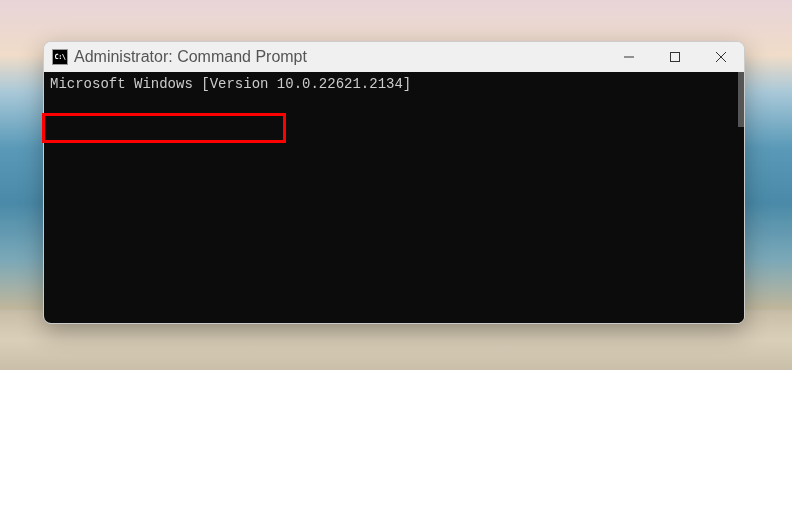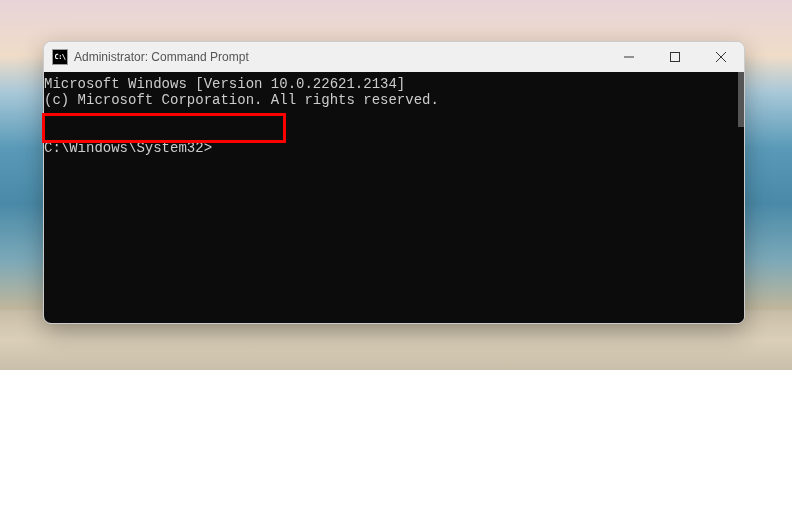--- a/index.html
+++ b/index.html
@@ -73,21 +73,21 @@
       align-items: center;
       justify-content: center;
       margin-right: 6px;
       font-size: 7px;
       color: #fff;
       font-family: monospace;
       font-weight: bold;
       letter-spacing: -0.5px;
     }
     .title-text {
-      font-size: 12px;
+      font-size: 16px;
       color: #555;
     }
     .win-controls {
       position: absolute;
       right: 0;
       top: 0;
       height: 30px;
       display: flex;
     }
     .win-btn {
@@ -96,21 +96,21 @@
       display: flex;
       align-items: center;
       justify-content: center;
       color: #333;
       cursor: default;
     }
     .win-btn svg { width: 10px; height: 10px; }
     .terminal {
       background: #0c0c0c;
       height: calc(100% - 30px);
-      padding: 4px 0;
+      padding: 4px 6px;
       font-family: Consolas, 'Courier New', monospace;
       font-size: 14px;
       line-height: 16px;
       color: #cccccc;
       position: relative;
       overflow: hidden;
     }
     .term-line {
       white-space: pre;
       min-height: 16px;
@@ -160,23 +160,21 @@
       <div class="win-btn">
         <svg viewBox="0 0 10 10">
             <line x1="0" y1="0" x2="10" y2="10" stroke="#333" stroke-width="1"></line>
             <line x1="10" y1="0" x2="0" y2="10" stroke="#333" stroke-width="1"></line>
           </svg>
       </div>
     </div>
   </div>
   <div class="terminal">
     <div class="term-line">Microsoft Windows [Version 10.0.22621.2134]</div>
-    <div class="term-line">(c) Microsoft Corporation. All rights reserved.</div>
     <div class="term-line"></div>
     <div class="term-line"></div>
-    <div class="term-line">C:\Windows\System32&gt;</div>
     <div class="scrollbar-track">
       <div class="scrollbar-thumb"></div>
     </div>
   </div>
 </div>
 
 <div class="highlight-box" style="left:42px;top:113px;width:244px;height:30px;"></div>
 
 </body></html>

